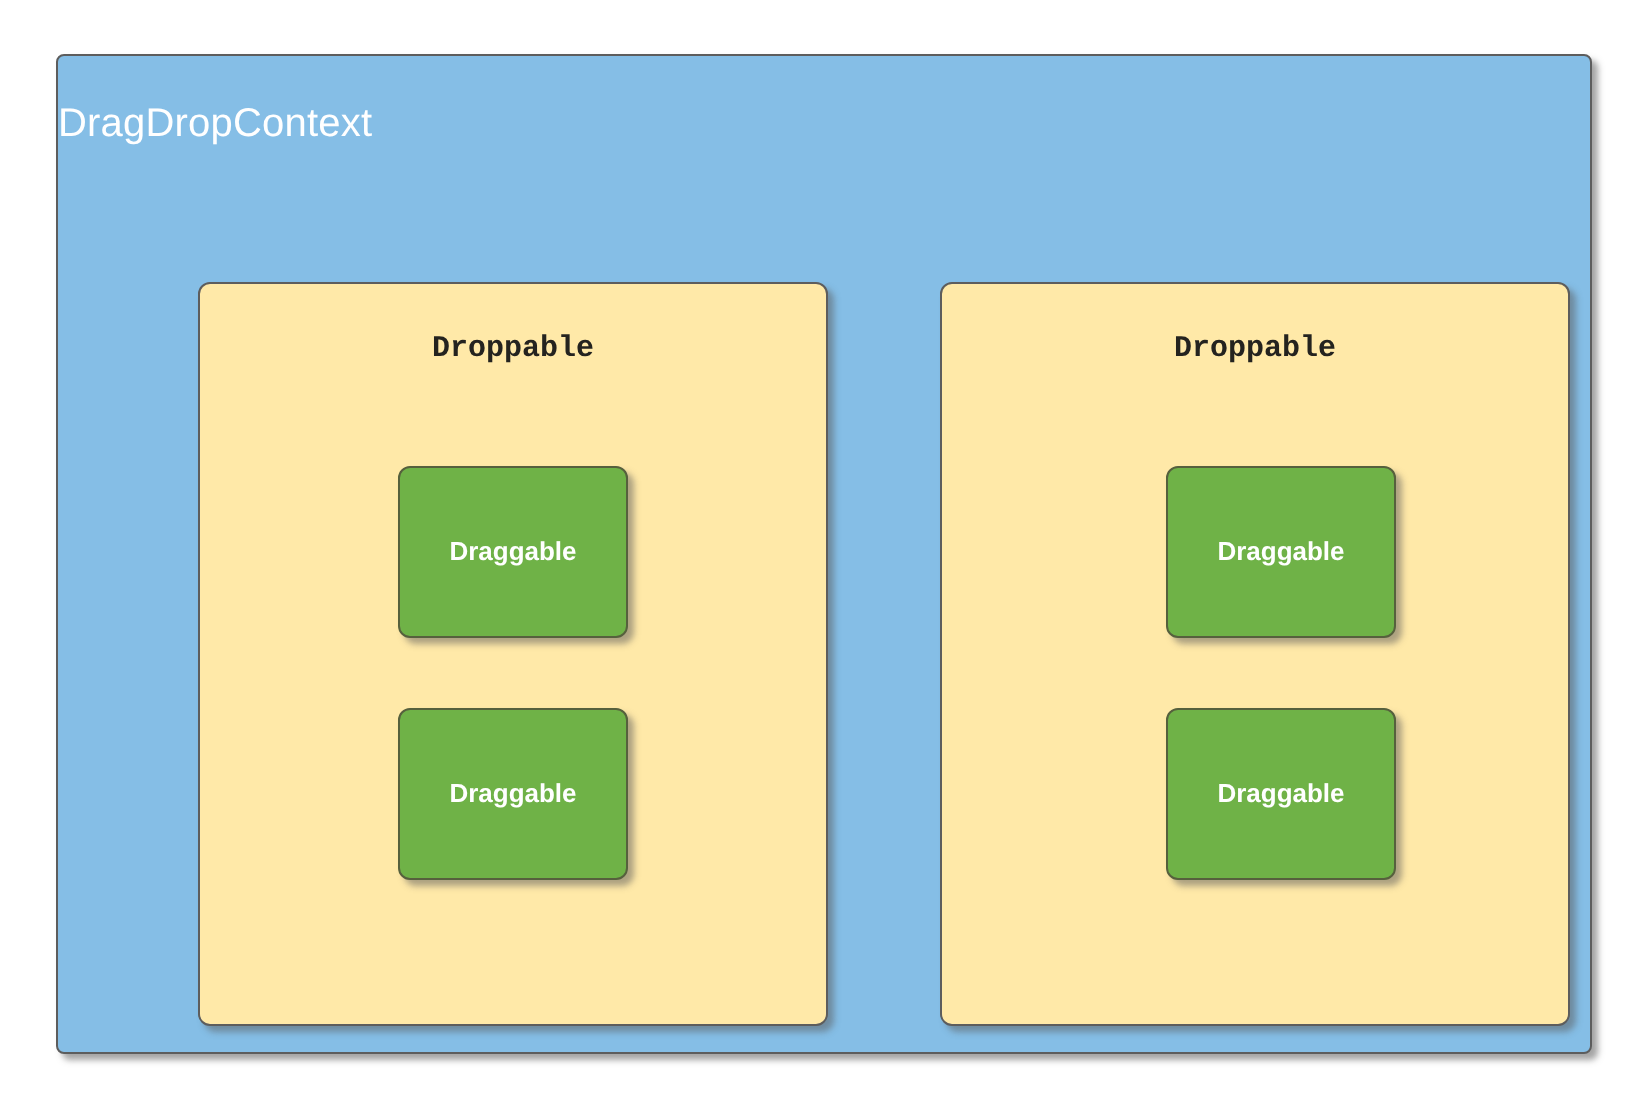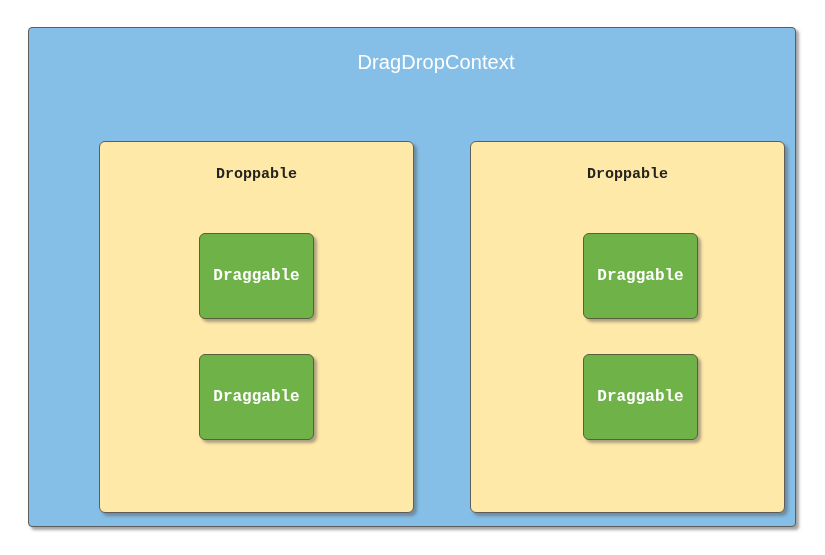--- a/index.html
+++ b/index.html
@@ -34,29 +34,27 @@
     border: 1.4px solid #5d5d5d;
     border-radius: 4px;
     box-shadow: 3px 3px 3px rgba(90, 90, 90, 0.55);
   }
 
   .context-title {
     position: absolute;
     left: 0;
     top: 22px;
     width: 100%;
-    text-align: center;
     color: #ffffff;
     font-size: 20px;
     font-weight: 400;
     letter-spacing: 0.1px;
     line-height: 24px;
     font-family: "Liberation Sans", sans-serif;
     white-space: nowrap;
-    padding-left: 24px;
   }
 
   
   .droppable {
     position: absolute;
     top: 113px;
     width: 315px;
     height: 372px;
     box-sizing: border-box;
     background: #ffe9a8;
@@ -97,24 +95,24 @@
   }
   
   .drag-l1 { left: 170px; top: 205px; }
   .drag-l2 { left: 170px; top: 326px; }
   
   .drag-r1 { left: 554px; top: 205px; }
   .drag-r2 { left: 554px; top: 326px; }
 
   .draggable-label {
     color: #ffffff;
-    font-size: 16px;
+    font-size: 13px;
     font-weight: bold;
     line-height: 16px;
-    font-family: Liberation Mono, monospace;
+    font-family: Liberation Sans, sans-serif;
     text-align: center;
     white-space: nowrap;
   }
 </style>
 </head>
 <body>
 
 <div id="canvas">
 
   <div class="context-box">

